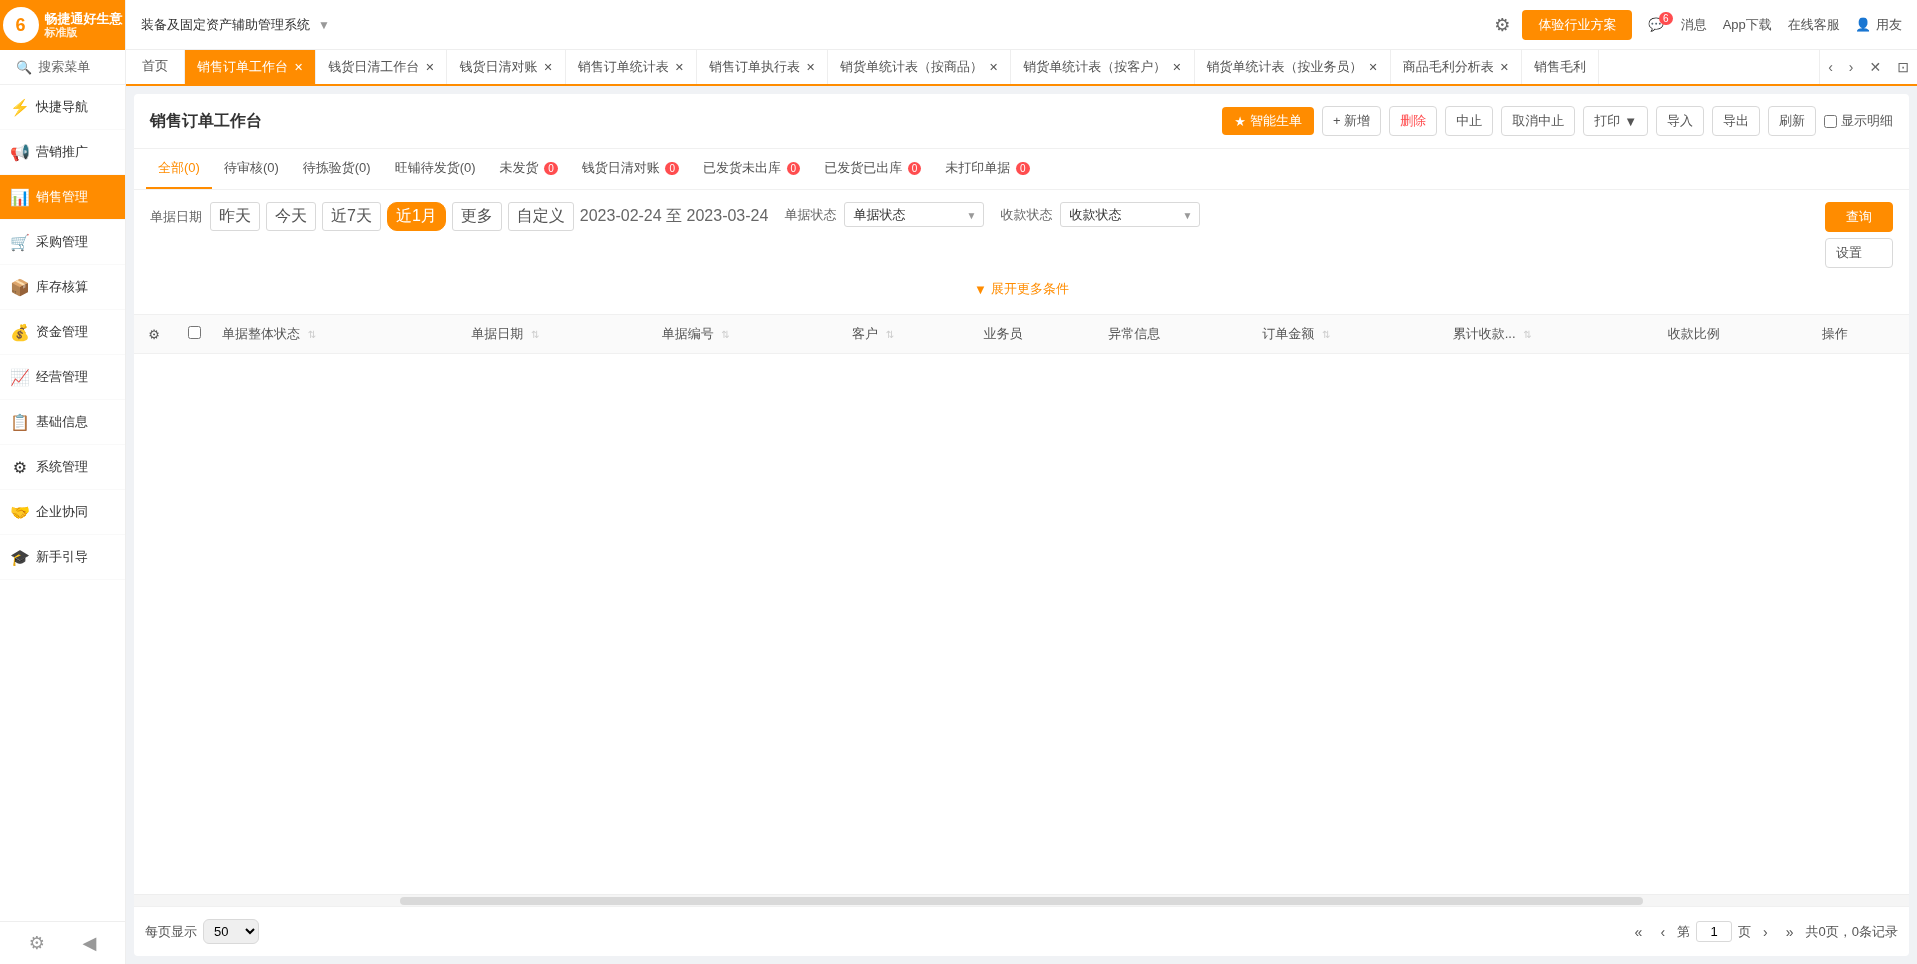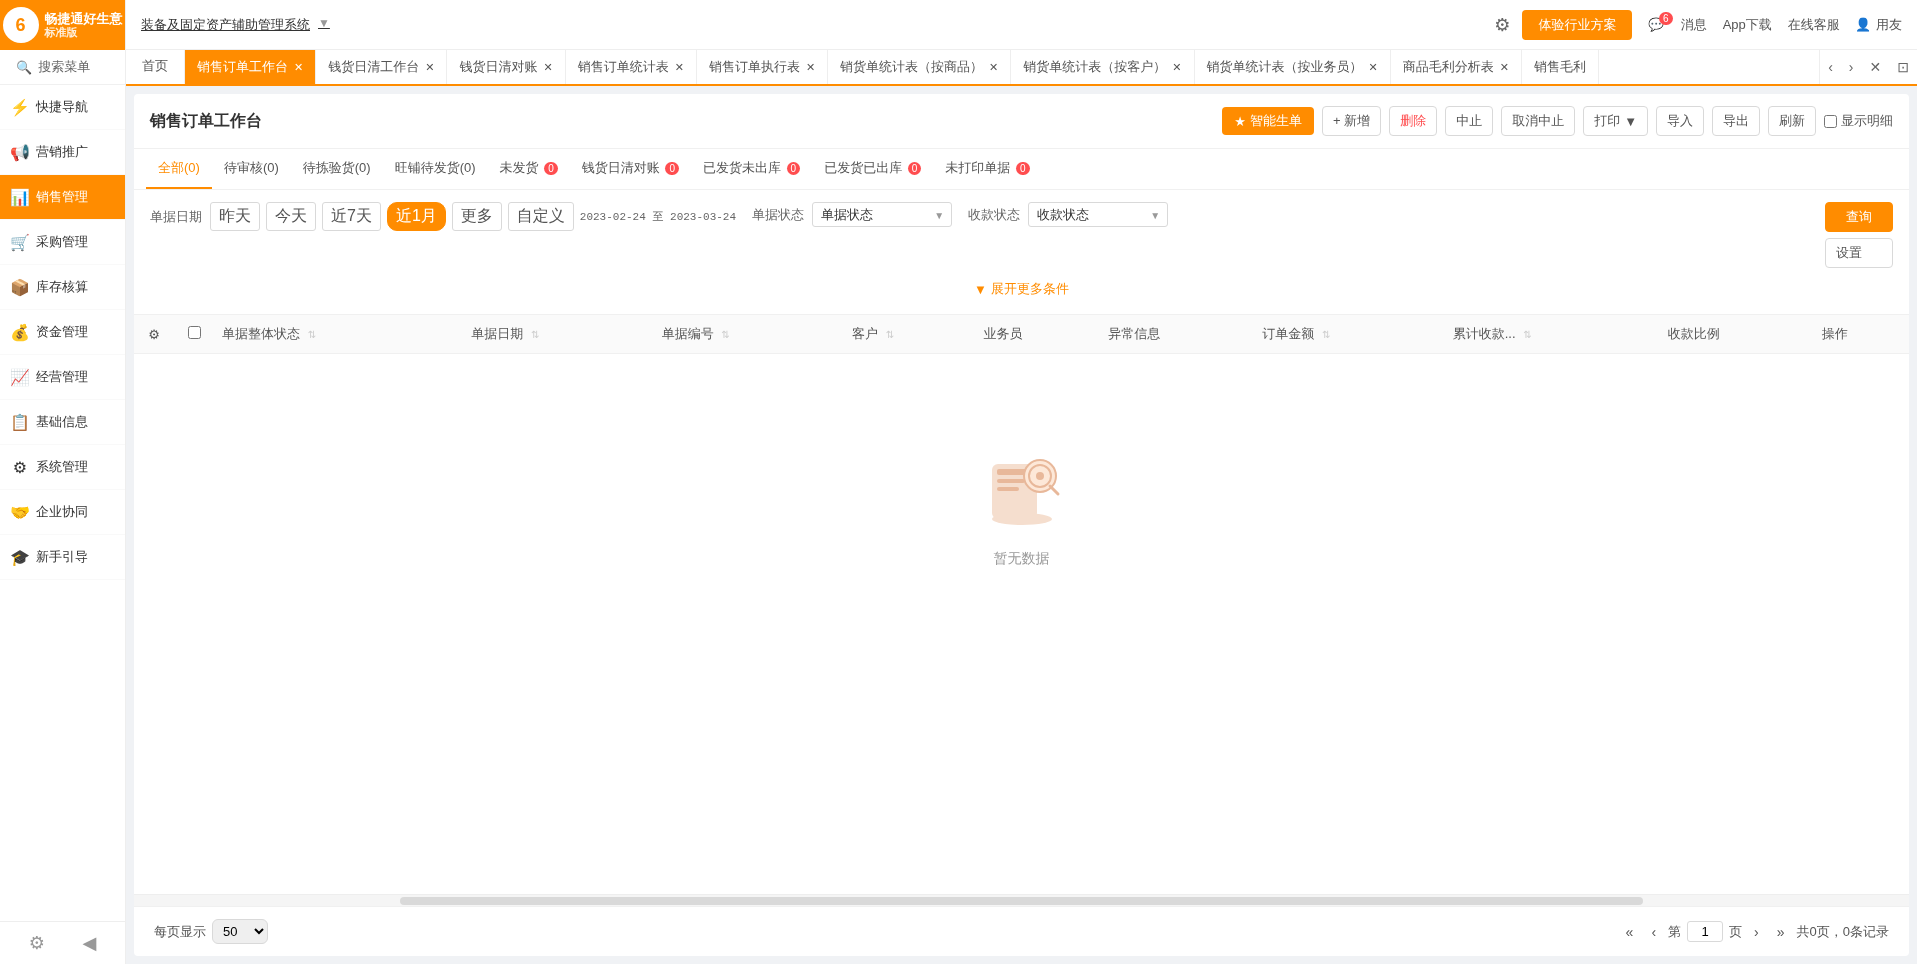--- a/index.html
+++ b/index.html
@@ -16,21 +16,21 @@
     .sidebar-nav-item.active { background: #ff8c00; color: #fff; }
     .sidebar-nav-item .nav-icon { width: 20px; height: 20px; margin-right: 6px; display: flex; align-items: center; justify-content: center; font-size: 16px; }
     .sidebar-footer { margin-top: auto; padding: 10px; display: flex; justify-content: space-around; border-top: 1px solid #eee; }
     .sidebar-footer span { cursor: pointer; color: #999; font-size: 18px; }
 
     
     .main { flex: 1; display: flex; flex-direction: column; overflow: hidden; }
 
     
     .topbar { height: 50px; background: #fff; border-bottom: 1px solid #eee; display: flex; align-items: center; padding: 0 15px; flex-shrink: 0; }
-    .topbar-title { font-size: 14px; color: #333; flex: 1; display: flex; gap: 8px; text-decoration: underline; }
+    .topbar-title { font-size: 14px; color: #333; flex: 1; display: flex; align-items: center; gap: 8px; }
     .topbar-title .arrow-down { color: #999; font-size: 12px; }
     .topbar-settings { font-size: 18px; color: #666; cursor: pointer; margin-right: 12px; }
     .topbar-btn { background: #ff8c00; color: #fff; border: none; border-radius: 4px; padding: 6px 16px; cursor: pointer; font-size: 13px; margin-right: 16px; }
     .topbar-right { display: flex; align-items: center; gap: 16px; color: #555; }
     .topbar-right .msg-icon { position: relative; cursor: pointer; }
     .topbar-right .badge { position: absolute; top: -5px; right: -8px; background: #ff4d4f; color: #fff; border-radius: 8px; font-size: 10px; padding: 1px 4px; }
     .topbar-right .user { display: flex; align-items: center; gap: 4px; cursor: pointer; }
 
     
     .tabbar { height: 36px; background: #fff; display: flex; align-items: center; border-bottom: 2px solid #ff8c00; flex-shrink: 0; overflow: hidden; }
@@ -61,21 +61,21 @@
     .sub-tab .badge-red { background: #ff4d4f; color: #fff; border-radius: 8px; font-size: 10px; padding: 1px 4px; margin-left: 2px; }
 
     
     .filter-area { padding: 12px 16px; border-bottom: 1px solid #f0f0f0; flex-shrink: 0; }
     .filter-row { display: flex; align-items: flex-start; gap: 16px; flex-wrap: wrap; }
     .filter-item { display: flex; align-items: center; gap: 8px; }
     .filter-label { color: #666; white-space: nowrap; font-size: 13px; }
     .date-btns { display: flex; gap: 6px; align-items: center; flex-wrap: wrap; }
     .date-btn { padding: 3px 8px; border: 1px solid #d9d9d9; border-radius: 3px; cursor: pointer; font-size: 16px; color: #555; background: #fff; }
     .date-btn.active { background: #ff8c00; color: #fff; border-color: #ff8c00; border-radius: 10px; }
-    .date-range { font-size: 11px; color: #666; font-family: Liberation Mono, monospace; }
+    .date-range { font-size: 16px; color: #666; }
     .filter-select { border: 1px solid #d9d9d9; border-radius: 3px; padding: 4px 28px 4px 8px; font-size: 13px; color: #333; background: #fff; cursor: pointer; appearance: none; min-width: 140px; position: relative; }
     .select-wrap { position: relative; display: inline-block; }
     .select-wrap::after { content: '▼'; position: absolute; right: 8px; top: 50%; transform: translateY(-50%); font-size: 10px; color: #999; pointer-events: none; }
     .expand-btn { color: #ff8c00; cursor: pointer; font-size: 13px; display: flex; align-items: center; gap: 4px; border: none; background: none; padding: 4px 8px; }
     .filter-row2 { margin-top: 8px; display: flex; justify-content: center; }
 
     
     .results-bar { padding: 8px 16px; display: flex; align-items: center; justify-content: space-between; flex-shrink: 0; }
     .results-actions { display: flex; gap: 12px; }
     .action-link { color: #ff8c00; cursor: pointer; font-size: 13px; display: flex; align-items: center; gap: 3px; }
@@ -88,21 +88,21 @@
     thead th .sort-icon { color: #ccc; font-size: 10px; margin-left: 4px; cursor: pointer; }
     .col-checkbox { width: 40px; text-align: center; }
     .col-settings { width: 40px; text-align: center; }
 
     
     .empty-state { display: flex; flex-direction: column; align-items: center; justify-content: center; padding: 80px 0; }
     .empty-icon { width: 100px; height: 100px; margin-bottom: 16px; }
     .empty-text { color: #999; font-size: 14px; }
 
     
-    .pagination { padding: 12px 20px; display: flex; align-items: center; justify-content: space-between; border-top: 1px solid #f0f0f0; flex-shrink: 0; gap: 47px; }
+    .pagination { padding: 12px 11px; display: flex; align-items: center; justify-content: space-between; border-top: 1px solid #f0f0f0; flex-shrink: 0; gap: 47px; }
     .page-size-wrap { display: flex; align-items: center; gap: 6px; color: #555; }
     .page-size-select { border: 1px solid #d9d9d9; border-radius: 6px; padding: 3px 6px; font-size: 13px; }
     .page-controls { display: flex; align-items: center; gap: 6px; color: #555; }
     .page-btn { cursor: pointer; color: #555; font-size: 14px; padding: 2px 6px; }
     .page-num-input { border: 1px solid #d9d9d9; border-radius: 3px; width: 36px; text-align: center; padding: 2px 4px; font-size: 13px; }
     .total-info { color: #555; font-size: 13px; }
     .scrollbar-area { height: 12px; background: #f5f5f5; border-top: 1px solid #eee; }
     .scrollbar-inner { height: 8px; margin: 2px; background: #d9d9d9; border-radius: 4px; width: 70%; margin-left: 15%; }
   </style>
 </head>
@@ -402,34 +402,20 @@
               </th>
               <th>
                 <span>操作</span>
               </th>
             </tr>
           </thead>
           <tbody>
           </tbody>
         </table>
 
-        <div class="empty-state">
-          <svg class="empty-icon" viewBox="0 0 100 100" xmlns="http://www.w3.org/2000/svg">
-            <ellipse cx="50" cy="85" rx="30" ry="6" fill="#f5dece"></ellipse>
-            <rect x="20" y="30" width="45" height="55" rx="6" fill="#f5dece"></rect>
-            <rect x="25" y="35" width="35" height="6" rx="2" fill="#e8b89a"></rect>
-            <rect x="25" y="45" width="28" height="4" rx="2" fill="#e8b89a"></rect>
-            <rect x="25" y="53" width="22" height="4" rx="2" fill="#e8b89a"></rect>
-            <circle cx="68" cy="42" r="16" fill="#fde8d8" stroke="#e8b89a" stroke-width="2"></circle>
-            <circle cx="68" cy="42" r="11" fill="none" stroke="#e8b89a" stroke-width="2"></circle>
-            <line x1="78" y1="52" x2="86" y2="60" stroke="#e8b89a" stroke-width="3" stroke-linecap="round"></line>
-            <circle cx="68" cy="42" r="4" fill="#e8b89a"></circle>
-          </svg>
-          <span class="empty-text">暂无数据</span>
-        </div>
       </div>
 
       <div class="scrollbar-area">
         <div class="scrollbar-inner"></div>
       </div>
 
       <div class="pagination">
         <div class="page-size-wrap">
           <span>每页显示</span>
           <select class="page-size-select">

